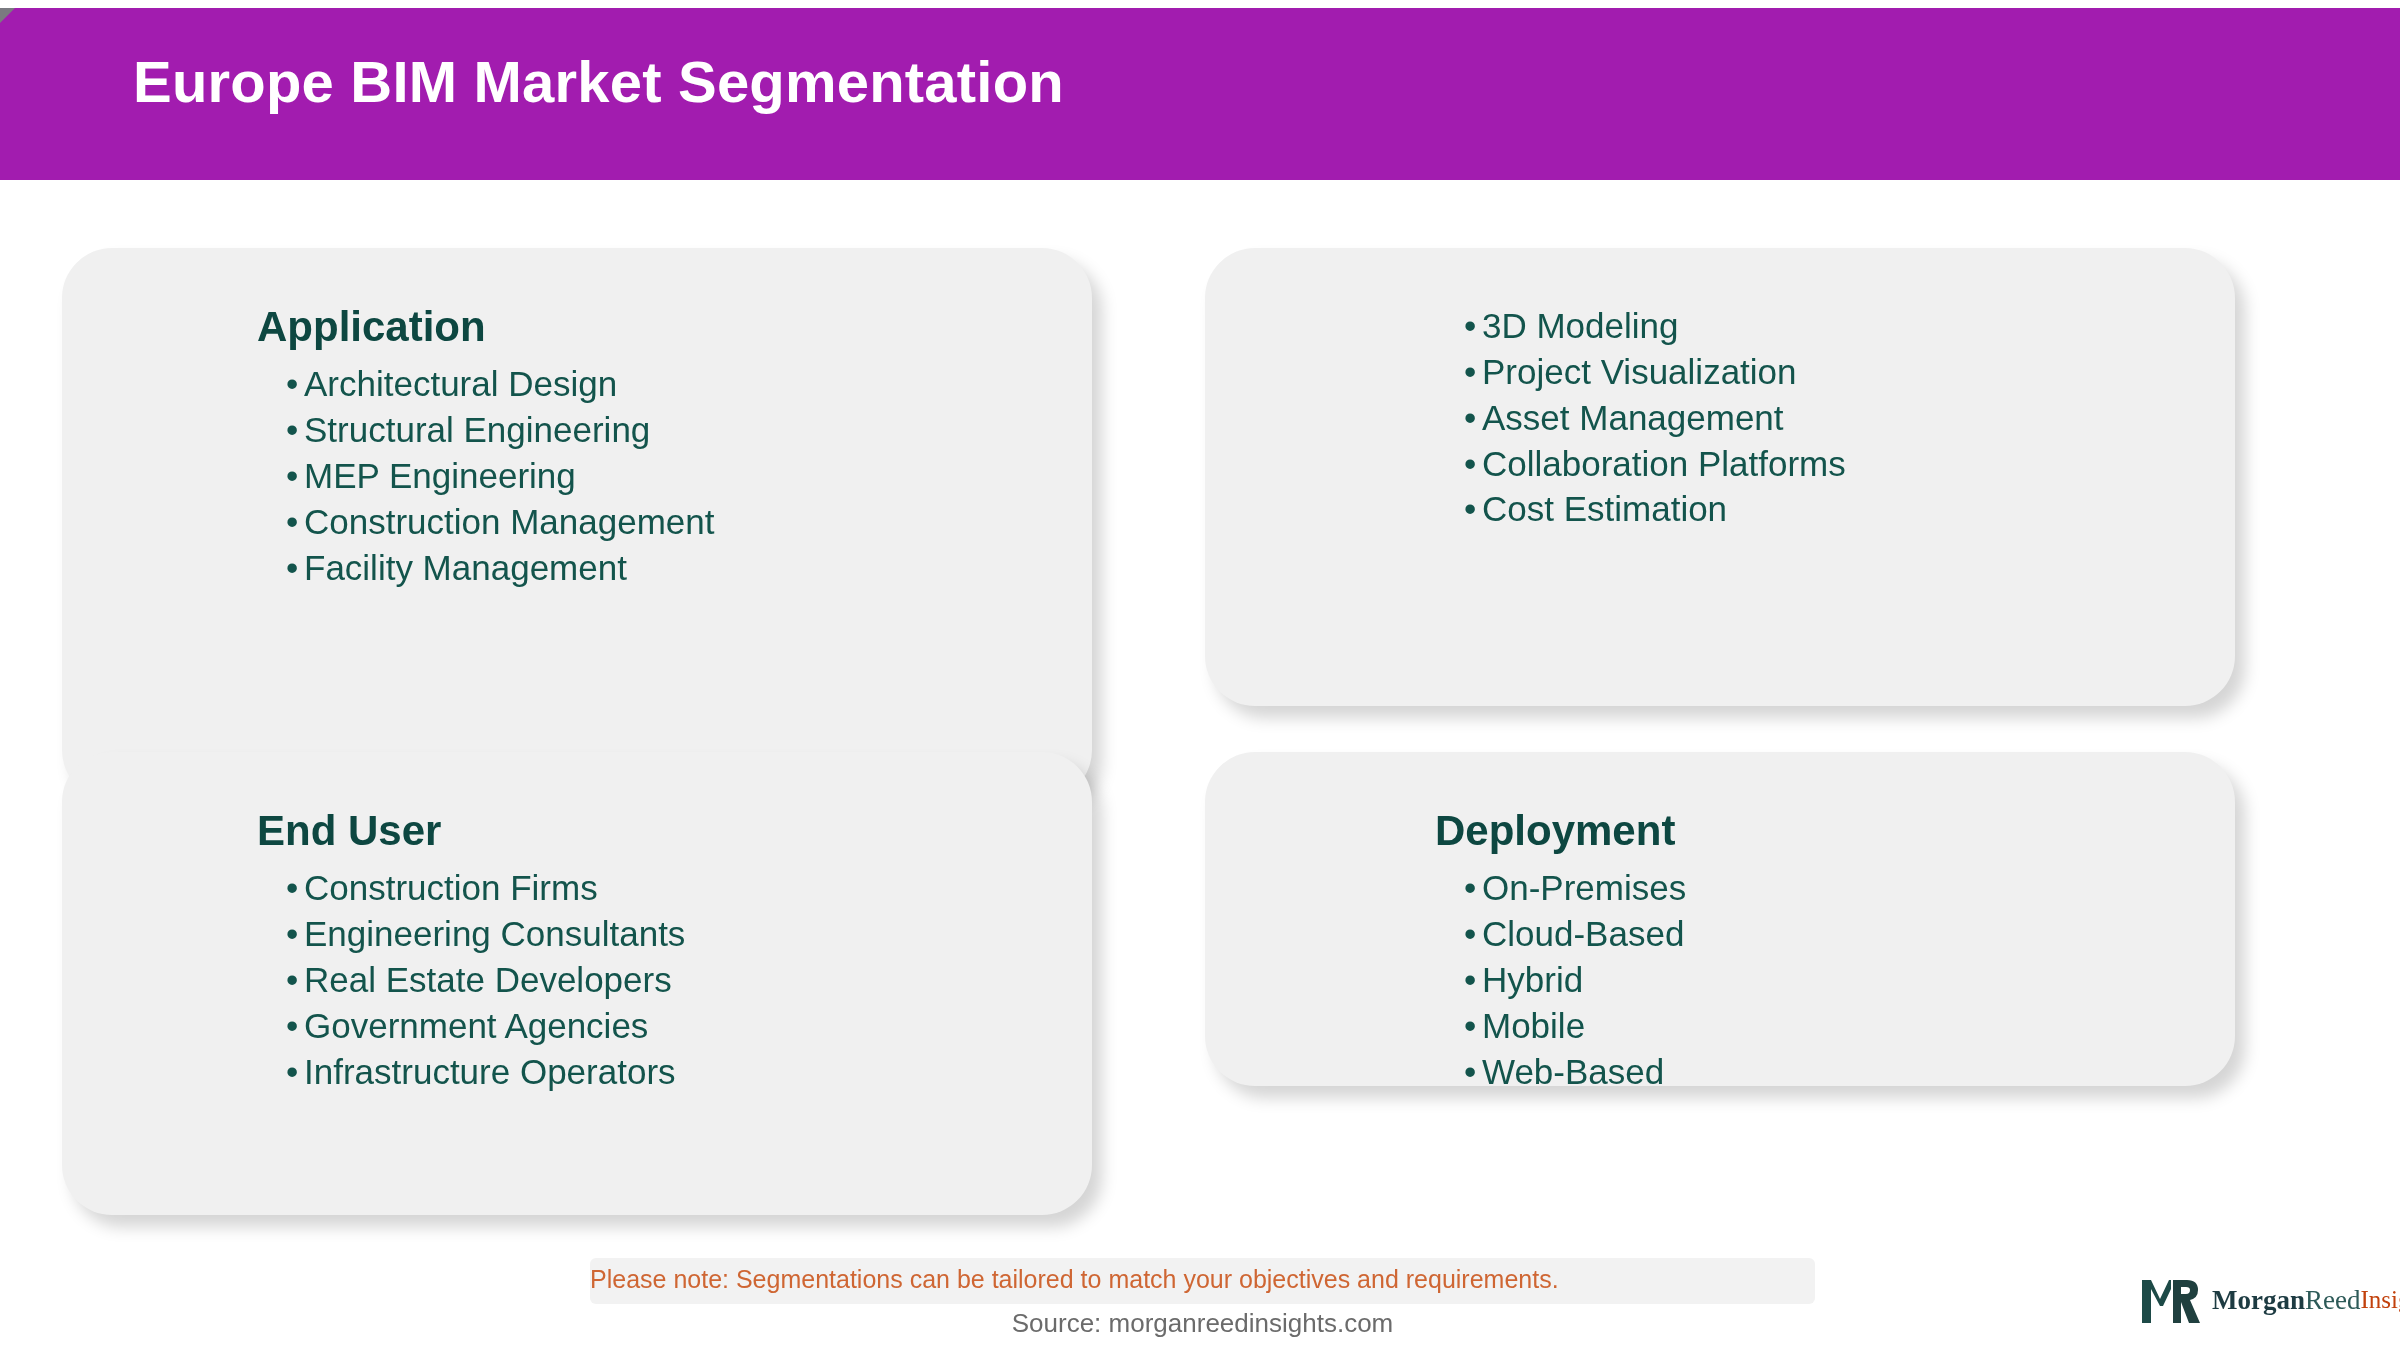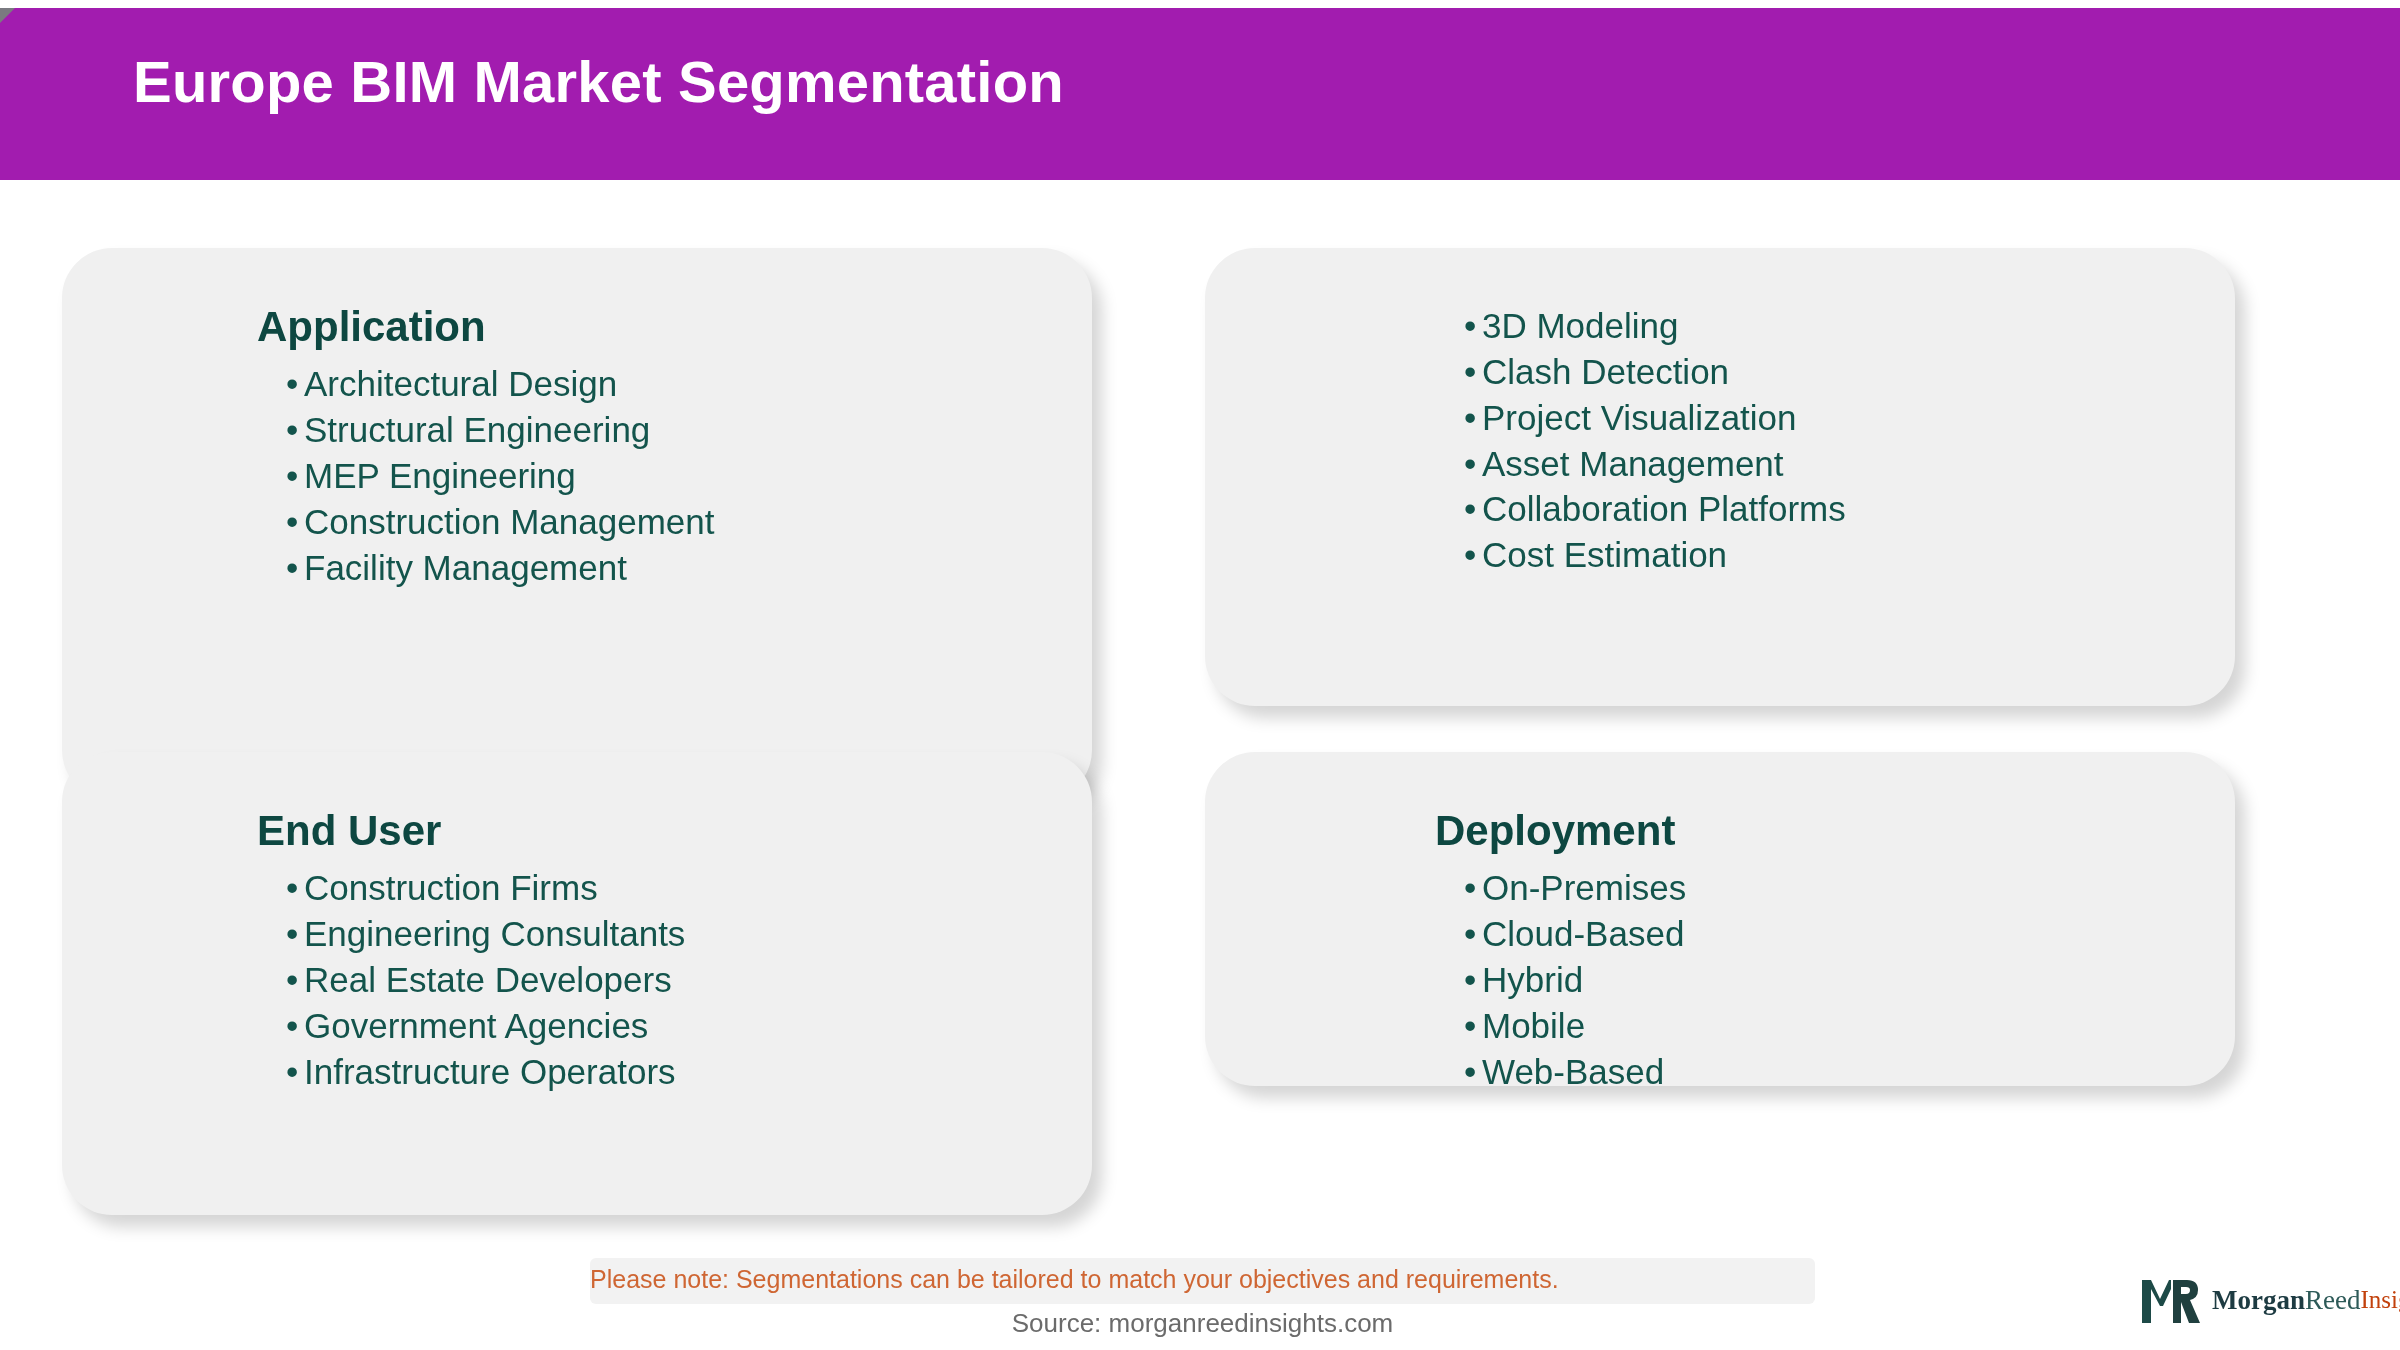--- a/index.html
+++ b/index.html
@@ -165,21 +165,20 @@
         <li><span class="bullet">•</span><span>Construction Management</span></li>
         <li><span class="bullet">•</span><span>Facility Management</span></li>
       </ul>
     </div>
   </div>
 
   <div class="card card-tr">
     <div class="card-inner">
       <ul class="card-list">
         <li><span class="bullet">•</span><span>3D Modeling</span></li>
-        <li><span class="bullet">•</span><span>Clash Detection</span></li>
         <li><span class="bullet">•</span><span>Project Visualization</span></li>
         <li><span class="bullet">•</span><span>Asset Management</span></li>
         <li><span class="bullet">•</span><span>Collaboration Platforms</span></li>
         <li><span class="bullet">•</span><span>Cost Estimation</span></li>
       </ul>
     </div>
   </div>
 
   <div class="card card-bl">
     <div class="card-inner">

